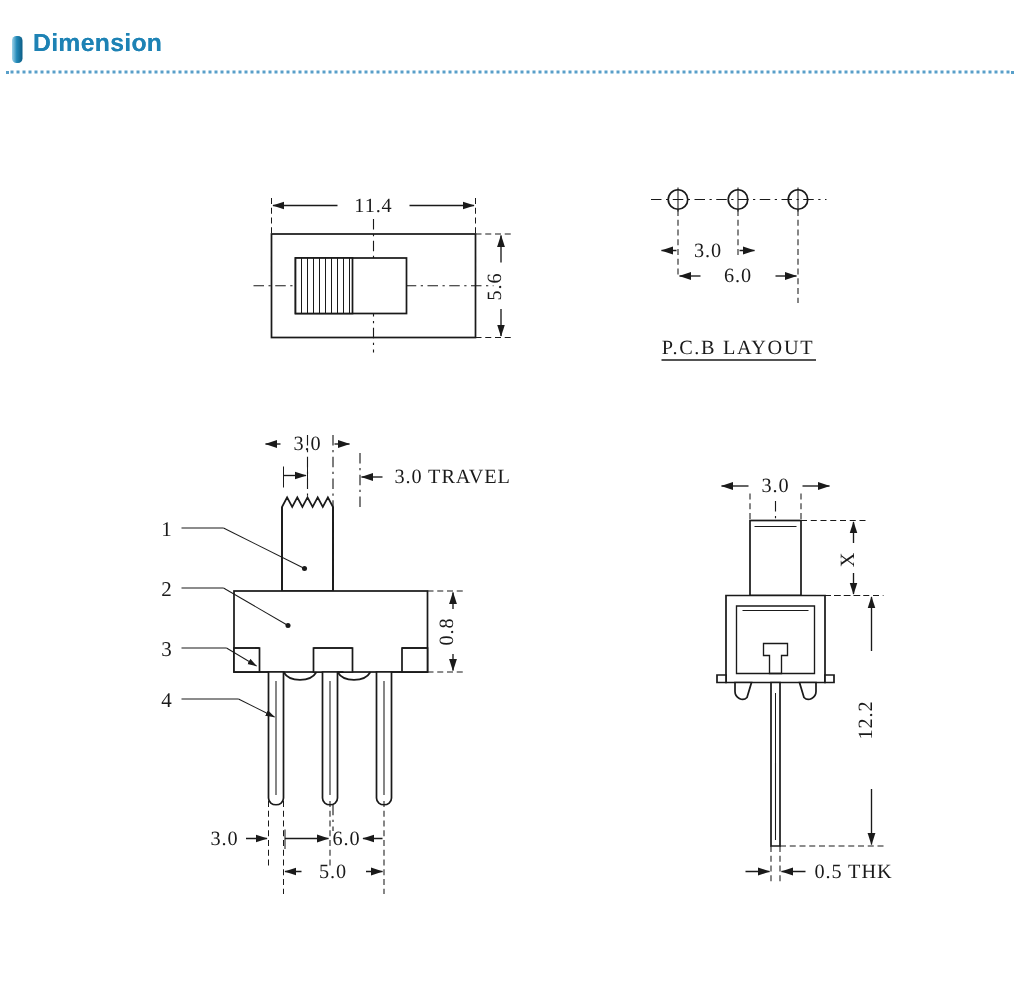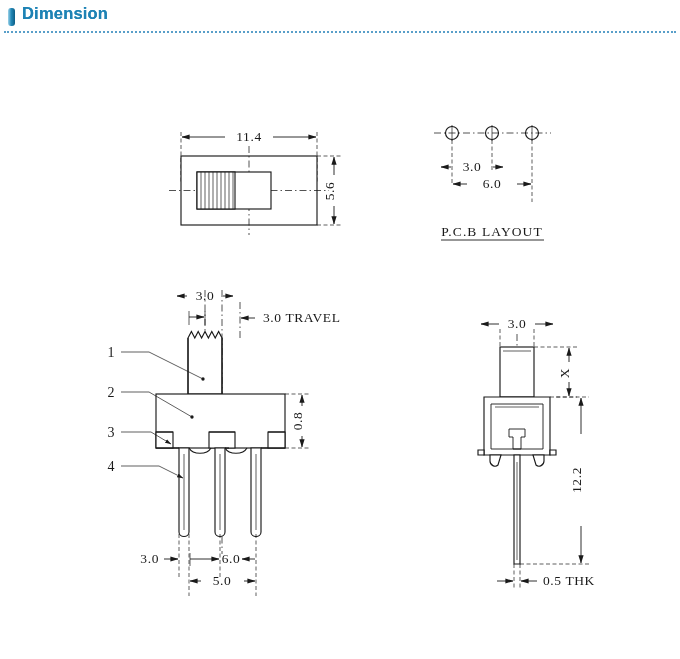--- a/index.html
+++ b/index.html
@@ -7,21 +7,21 @@
   body{
     width:680px;height:659px;
     background:#ffffff;
     font-family:"Liberation Serif", serif;
     color:#1a1a1a;
     overflow:hidden;
     position:relative;
   }
   
   #header{
-    position:absolute;left:0;top:0;width:680px;height:34px;
+    position:absolute;left:0;top:16px;width:680px;height:34px;
   }
   #header-bar-icon{
     position:absolute;left:8px;top:8px;width:7px;height:18px;
     border-radius:3px;
     background:linear-gradient(to right,#9fd4ea 0%,#2389b8 45%,#0c5d85 100%);
   }
   #header-title{
     position:absolute;left:22px;top:4px;
     font-family:"Liberation Sans", sans-serif;
     font-weight:bold;font-size:16.5px;

